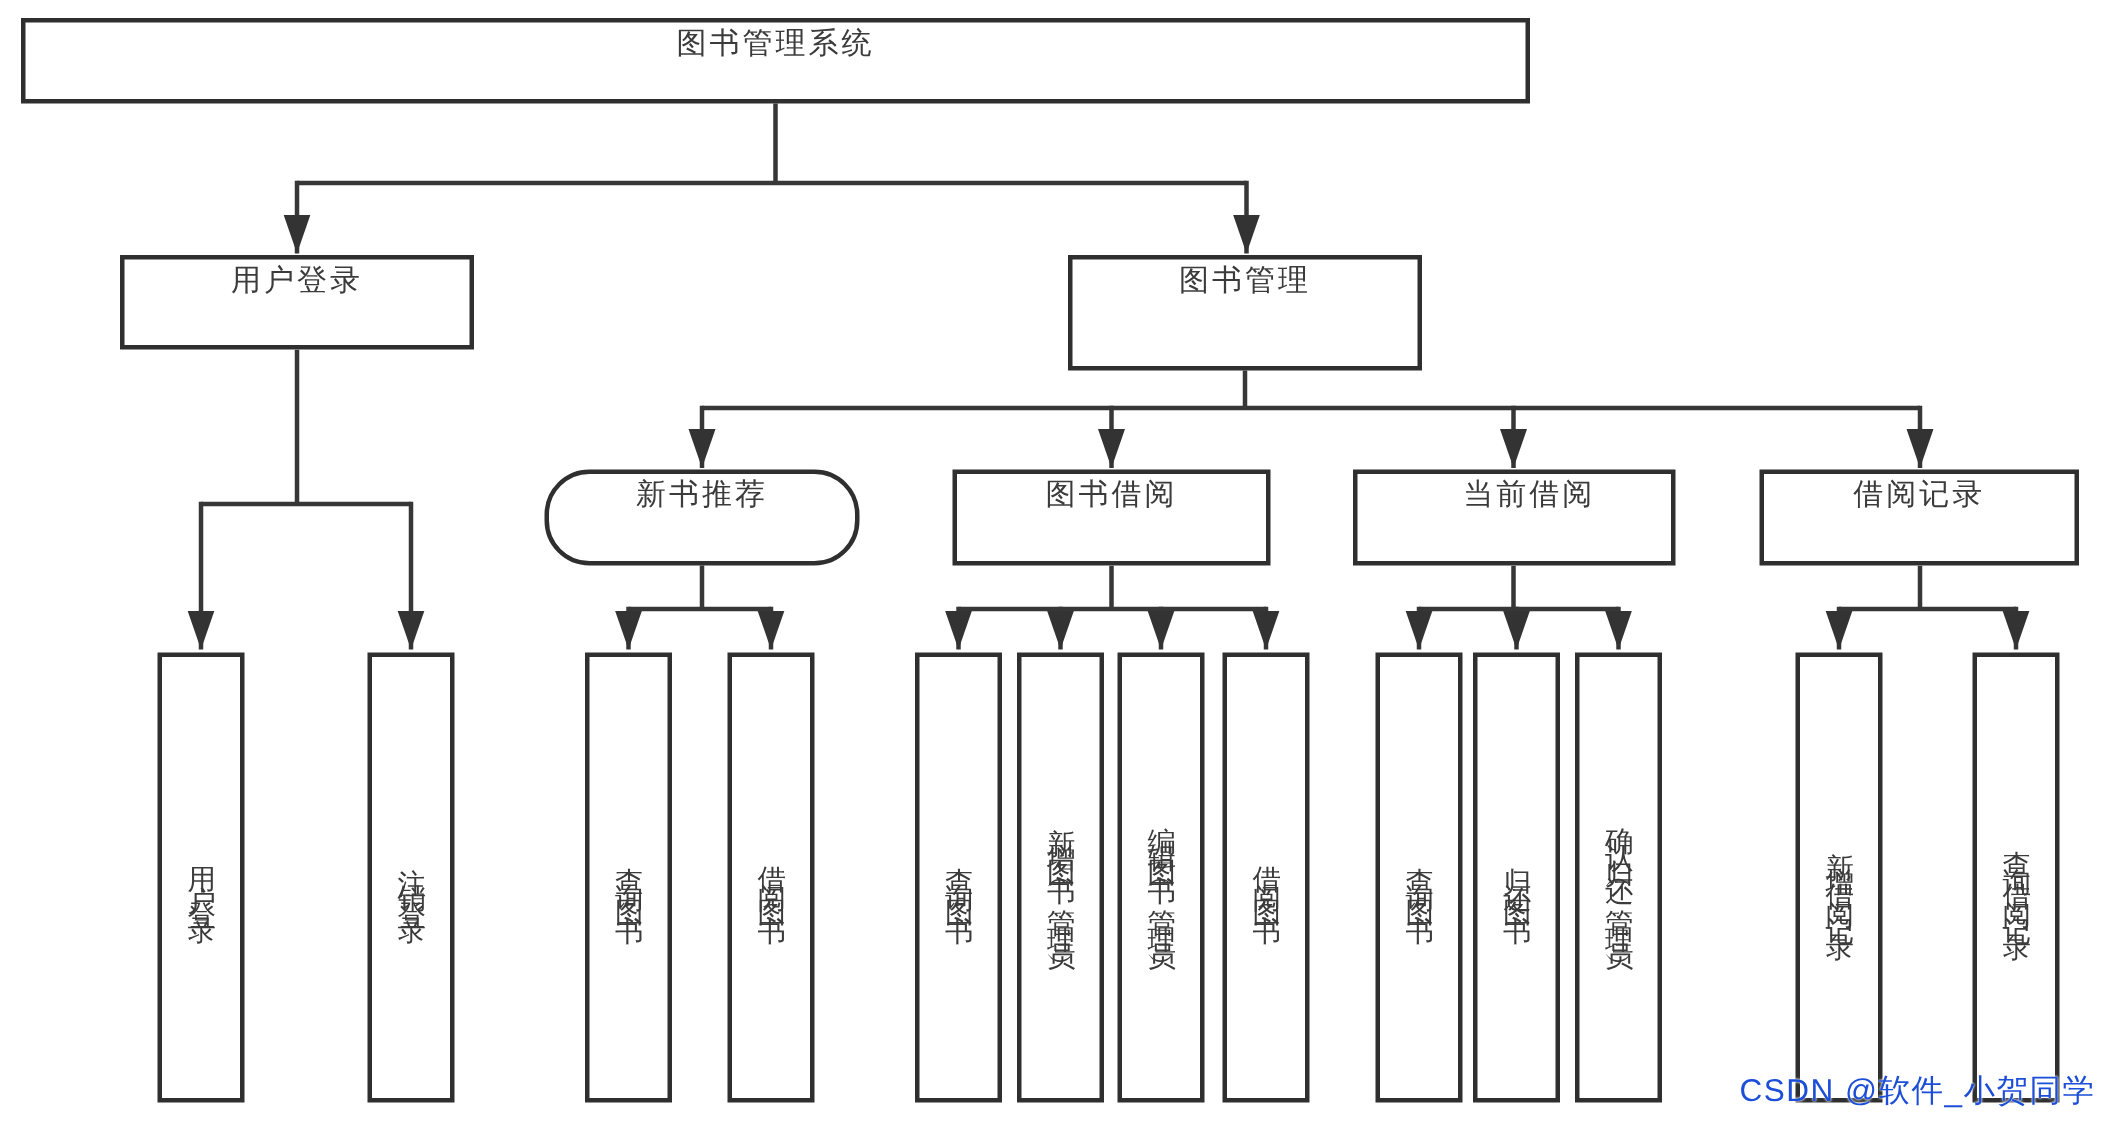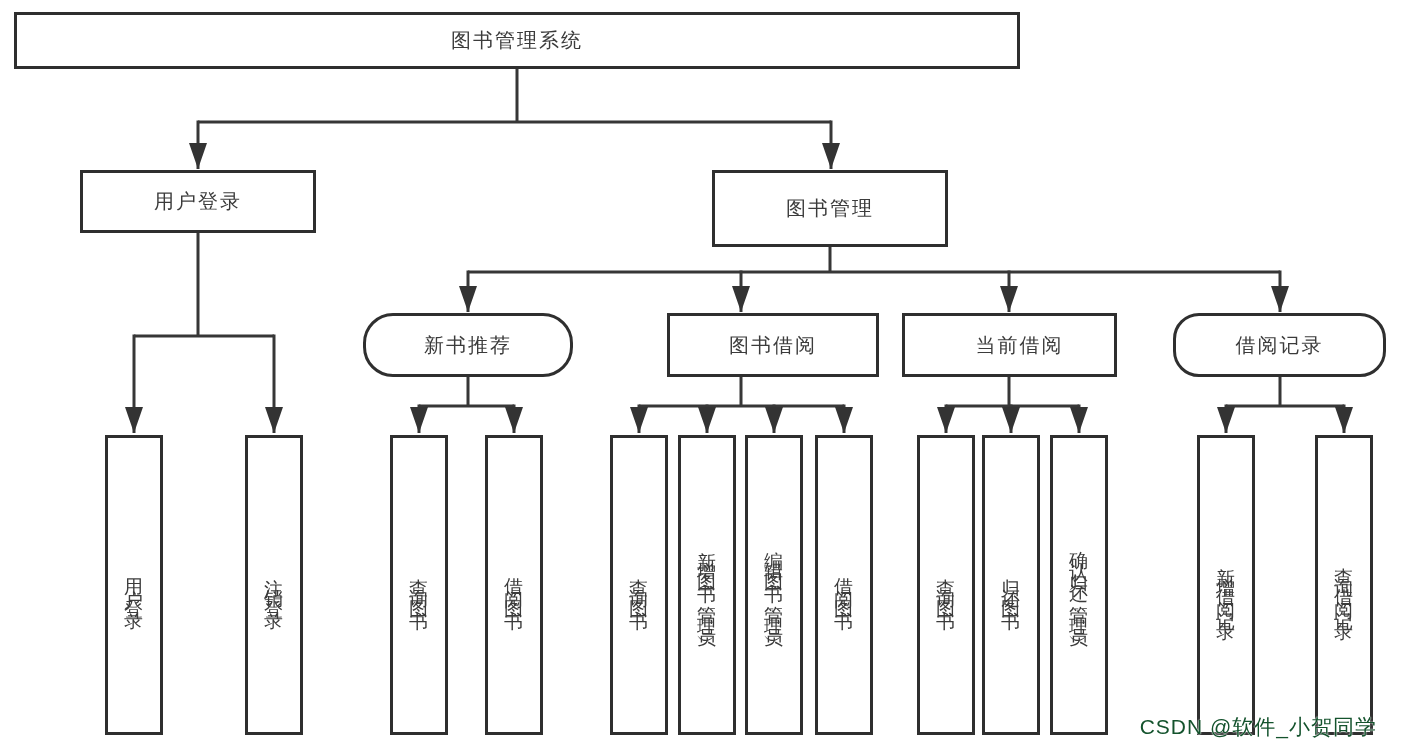--- a/index.html
+++ b/index.html
@@ -20,21 +20,20 @@
     left: 0;
     top: 0;
     pointer-events: none;
   }
   .hbox {
     position: absolute;
     box-sizing: border-box;
     border: 3px solid #2f2f2f;
     background: #ffffff;
     display: flex;
-    align-items: center;
     justify-content: center;
   }
   .hbox .htext {
     font-size: 20px;
     color: #3b3b3b;
     letter-spacing: 2px;
     white-space: nowrap;
   }
   .vbox {
     position: absolute;
@@ -51,24 +50,24 @@
     writing-mode: vertical-rl;
     text-orientation: mixed;
     font-size: 19px;
     color: #3b3b3b;
     letter-spacing: 11px;
     line-height: 1;
     white-space: nowrap;
   }
   .watermark {
     position: absolute;
-    right: 28px;
+    right: 8px;
     bottom: 6px;
     font-size: 21px;
-    color: #14532d;
+    color: #1d4ed8;
     letter-spacing: 1px;
     text-shadow: 0 0 2px #ffffff, 0 0 1px #ffffff;
     white-space: nowrap;
   }
 </style>
 </head>
 <body>
 
 <div id="stage">
 
@@ -122,27 +121,27 @@
   <div class="hbox" style="left:80px; top:170px; width:236px; height:63px;">
     <span class="htext">用户登录</span>
   </div>
   <div class="hbox" style="left:712px; top:170px; width:236px; height:77px;">
     <span class="htext">图书管理</span>
   </div>
 
   <div class="hbox" style="left:363px; top:313px; width:210px; height:64px;border-radius:30px;">
     <span class="htext">新书推荐</span>
   </div>
-  <div class="hbox" style="left:635px; top:313px; width:212px; height:64px;margin-left:32px;">
+  <div class="hbox" style="left:635px; top:313px; width:212px; height:64px;">
     <span class="htext">图书借阅</span>
   </div>
   <div class="hbox" style="left:902px; top:313px; width:215px; height:64px;padding-left:20px;">
     <span class="htext">当前借阅</span>
   </div>
-  <div class="hbox" style="left:1173px; top:313px; width:213px; height:64px;border-radius:26px;">
+  <div class="hbox" style="left:1173px; top:313px; width:213px; height:64px;">
     <span class="htext">借阅记录</span>
   </div>
 
   <div class="vbox" style="left:105px; top:435px;">
     <span class="vtext">用户登录</span>
   </div>
   <div class="vbox" style="left:245px; top:435px;">
     <span class="vtext">注销登录</span>
   </div>
   <div class="vbox" style="left:390px; top:435px;">

